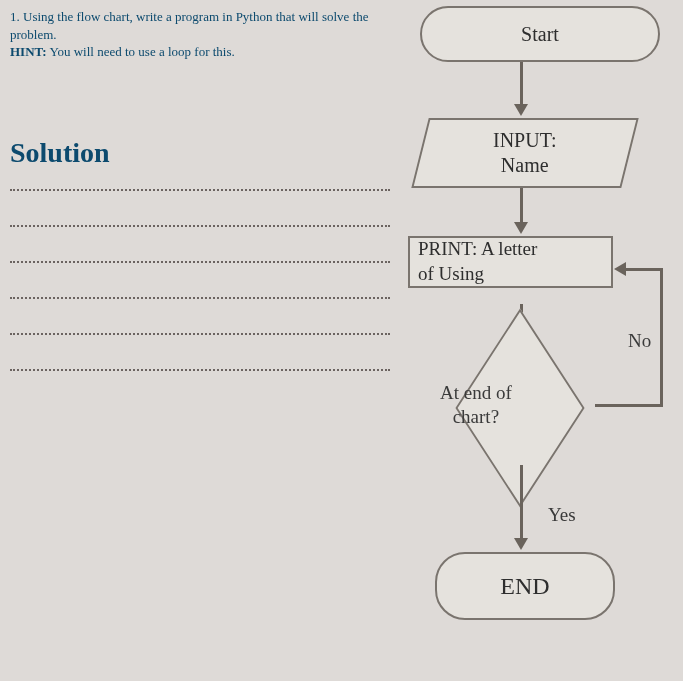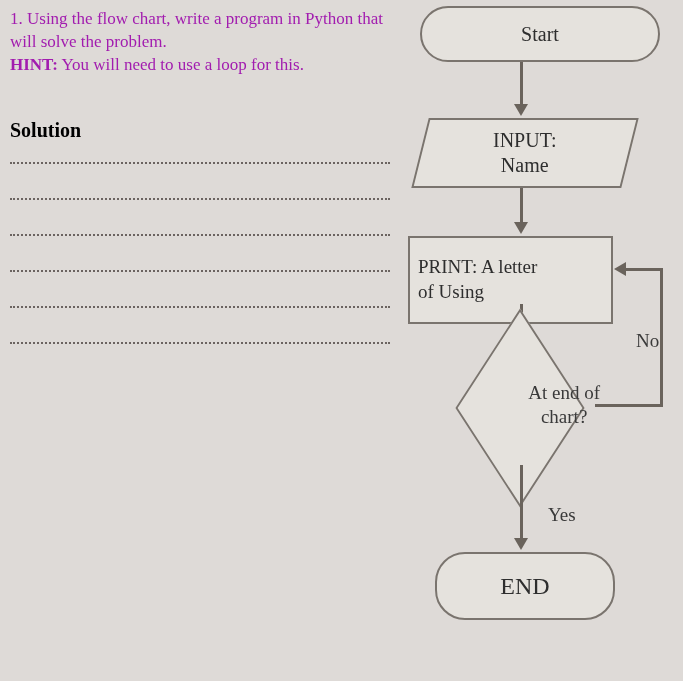--- a/index.html
+++ b/index.html
@@ -1,33 +1,33 @@
 <!DOCTYPE html>
 <html><head>
 <meta charset="utf-8">
 <style>
   html,body{margin:0;padding:0;width:683px;height:681px;background:#dedad7;font-family:Georgia,'Times New Roman',serif;color:#3a3a3a;overflow:hidden}
   .page{position:relative;width:683px;height:681px}
   .left{position:absolute;left:10px;top:8px;width:390px}
-  .qtext{font-size:17px;line-height:1.35;color:#a21caf}
+  .qtext{font-size:13px;line-height:1.35;color:#0c4a6e}
   .bold{font-weight:bold}
-  .solution-label{margin-top:42px;font-size:20px;color:#000000;font-weight:600}
+  .solution-label{margin-top:76px;font-size:28px;color:#0c4a6e;font-weight:600}
   .lines{margin-top:20px}
   .dotline{border-bottom:2px dotted #6b6360;height:0;margin-bottom:34px;width:380px}
   .flow{position:absolute;left:400px;top:0;width:280px;height:681px}
   .node{position:absolute;background:#e5e2dd;border:2px solid #7a746e;display:flex;align-items:center;justify-content:center;text-align:center;font-size:20px;color:#2e2e2e;box-sizing:border-box}
   .terminator{border-radius:30px;height:56px}
   .start{left:20px;top:6px;width:240px;font-size:20px}
   .end{left:35px;top:552px;width:180px;height:68px;font-size:24px}
   .parallelogram{left:20px;top:118px;width:210px;height:70px;transform:skewX(-14deg)}
   .parallelogram .inner{transform:skewX(14deg);text-align:center;line-height:1.25}
-  .process{left:8px;top:236px;width:205px;height:88px;font-size:19px;padding-left:8px;text-align:left;justify-content:flex-start;line-height:1.3}
+  .process{left:8px;top:236px;width:205px;height:52px;font-size:19px;padding-left:8px;text-align:left;justify-content:flex-start;line-height:1.3}
   .diamond{position:absolute;left:40px;top:350px;width:160px;height:110px}
   .diamond .shape{width:112px;height:112px;transform:rotate(45deg) skew(12deg,12deg);background:#e5e2dd;border:2px solid #7a746e;margin:0 auto}
-  .diamond .label{position:absolute;top:0;left:0;width:160px;height:110px;display:flex;align-items:center;justify-content:flex-end;text-align:center;font-size:19px;line-height:1.25}
+  .diamond .label{position:absolute;top:0;left:0;width:160px;height:110px;display:flex;align-items:center;justify-content:flex-start;text-align:center;font-size:19px;line-height:1.25}
   .arrow-line{position:absolute;background:#6a635c}
   .arrow-head{position:absolute;width:0;height:0}
   .arrow-down{border-left:7px solid transparent;border-right:7px solid transparent;border-top:12px solid #6a635c}
   .arrow-left{border-top:7px solid transparent;border-bottom:7px solid transparent;border-right:12px solid #6a635c}
   .edge-label{position:absolute;font-size:19px;color:#3a3a3a}
 </style>
 </head>
 <body>
 
 <div class="page">
@@ -86,21 +86,21 @@
           <span>At end of</span><br>
           <span>chart?</span>
         </div>
       </div>
     </div>
 
     <div class="arrow-line" style="left:195px;top:404px;width:68px;height:3px"></div>
     <div class="arrow-line" style="left:260px;top:268px;width:3px;height:139px"></div>
     <div class="arrow-line" style="left:225px;top:268px;width:38px;height:3px"></div>
     <div class="arrow-head arrow-left" style="left:214px;top:262px"></div>
-    <div class="edge-label" style="left:236px;top:330px">No</div>
+    <div class="edge-label" style="left:228px;top:330px">No</div>
 
     <div class="arrow-line" style="left:120px;top:465px;width:3px;height:75px"></div>
     <div class="arrow-head arrow-down" style="left:114px;top:538px"></div>
     <div class="edge-label" style="left:148px;top:504px">Yes</div>
 
     <div class="node terminator end">
       <span>END</span>
     </div>
 
   </div>

